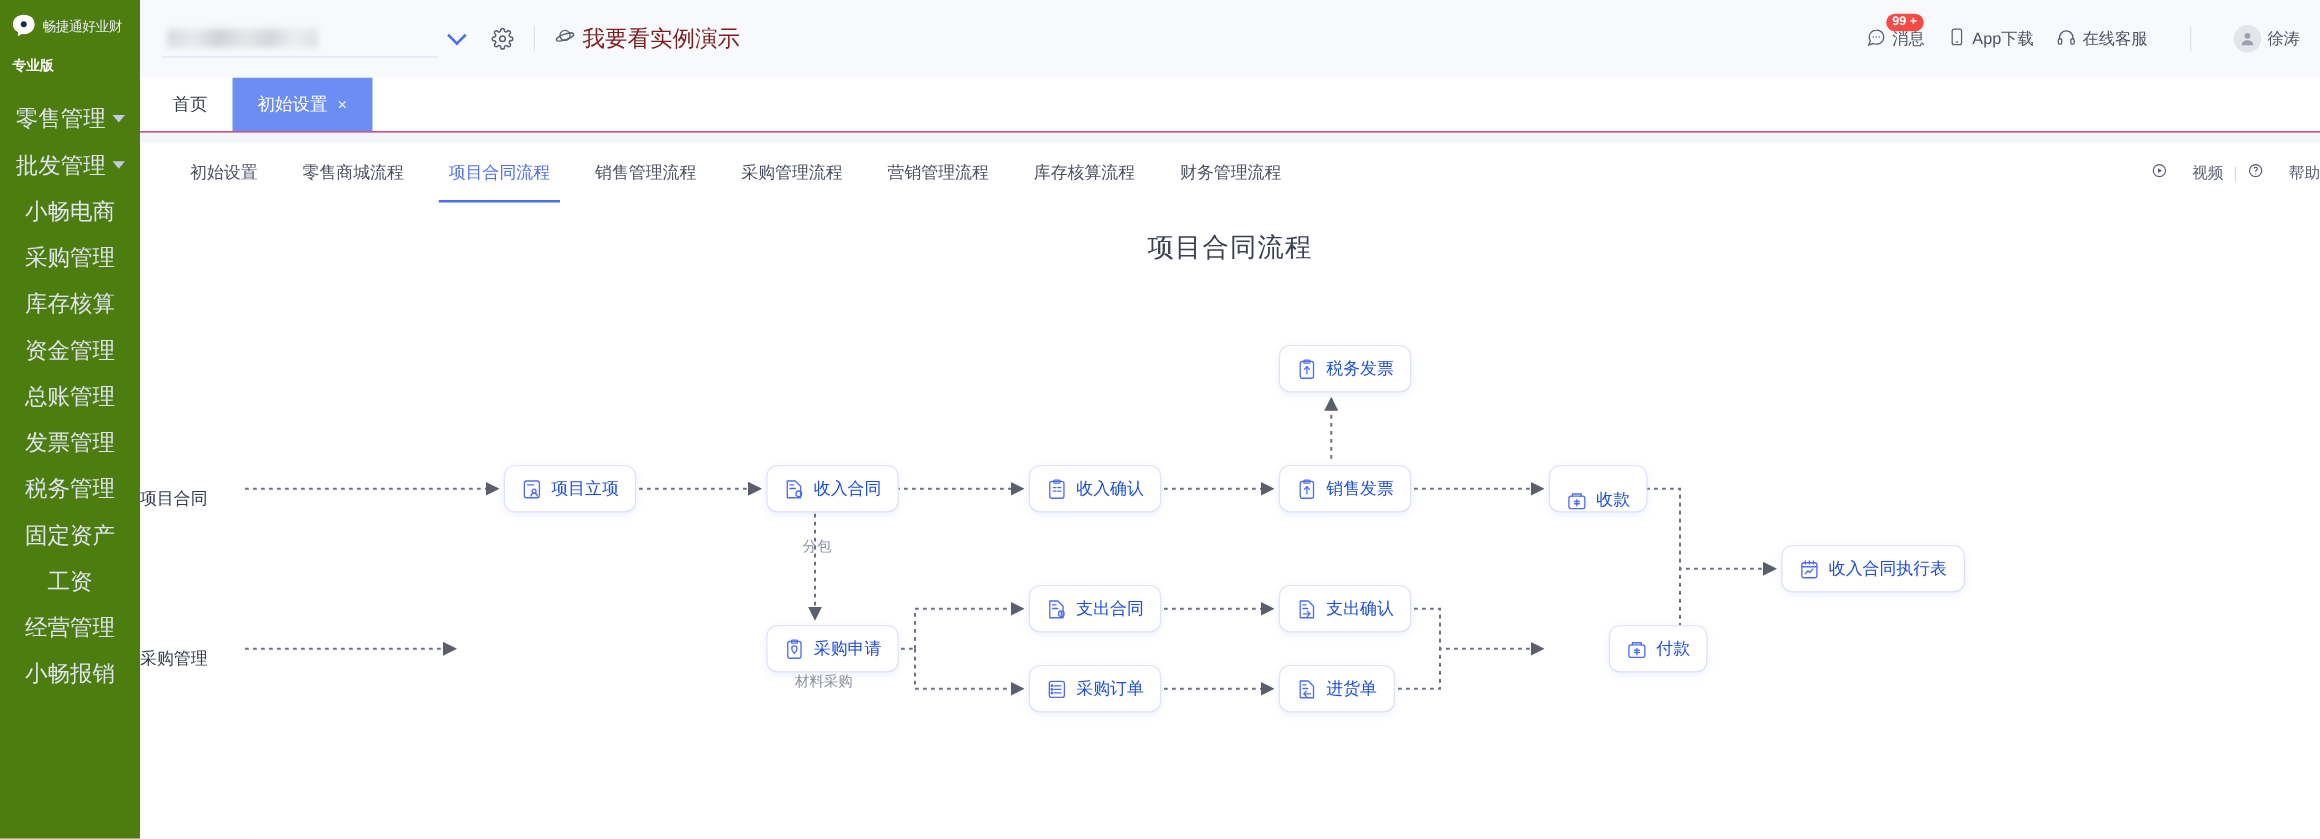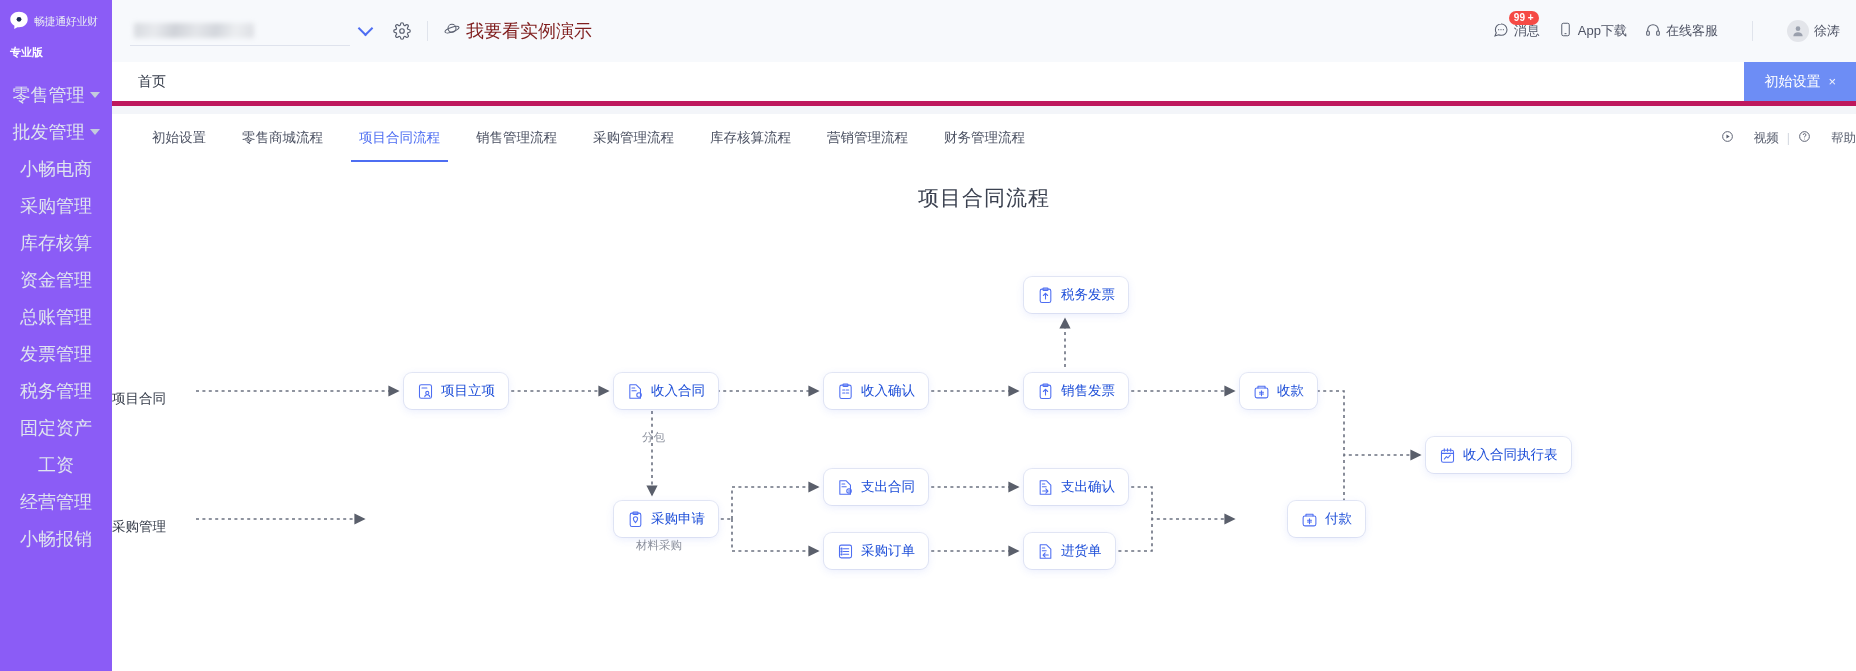--- a/index.html
+++ b/index.html
@@ -7,21 +7,21 @@
     width: 1856px; height: 671px;
     font-family: "Liberation Sans", "DejaVu Sans", sans-serif;
     background: #ffffff;
     overflow: hidden;
   }
   #app { position: relative; width: 1856px; height: 671px; display: flex; }
 
   
   .sidebar {
     width: 112px; height: 671px;
-    background: #8b5cf6;
+    background: #4d7c0f;
     flex: 0 0 112px;
     position: relative;
     overflow: hidden;
   }
   .logo-wrap {
     height: 62px;
     padding: 10px 0 0 8px;
     position: relative;
   }
   .logo-row { display: flex; align-items: center; gap: 4px; }
@@ -100,22 +100,21 @@
   }
   .avatar {
     width: 22px; height: 22px; border-radius: 50%;
     background: #e3e5ea; display:flex; align-items:center; justify-content:center;
   }
 
   
   .tabstrip {
     height: 44px; background: #ffffff;
     display: flex; align-items: stretch; padding-left: 6px;
-    border-bottom: 5px solid #be185d;
-    justify-content: space-between;
+    border-bottom: 1px solid #be185d;
   }
   .wtab {
     display: flex; align-items: center; gap: 8px;
     padding: 0 20px; font-size: 14px; color: #333a48;
     cursor: pointer;
   }
   .wtab.active { background: #6d8df5; color: #ffffff; }
   .tab-close { font-size: 13px; opacity: .9; cursor: pointer; }
 
   
@@ -313,22 +312,22 @@
         </div>
       </div>
 
     <section class="content">
       <div class="subtabs" id="subtabs">
         <div class="subtab">初始设置</div>
           <div class="subtab">零售商城流程</div>
           <div class="subtab active">项目合同流程</div>
           <div class="subtab">销售管理流程</div>
           <div class="subtab">采购管理流程</div>
+          <div class="subtab">营销管理流程</div>
           <div class="subtab">库存核算流程</div>
-          <div class="subtab">营销管理流程</div>
           <div class="subtab">财务管理流程</div>
           <div class="subtabs-right">
           <span class="srlink">
             <span>
               <svg width="13" height="13" viewBox="0 0 24 24" fill="none" stroke="#5a6070" stroke-width="1.8">
                 <circle cx="12" cy="12" r="9"></circle>
                 <path d="M10 8.5l6 3.5-6 3.5z" fill="#5a6070" stroke="none"></path>
               </svg>
             </span>
             <span>视频</span>
@@ -434,21 +433,21 @@
             <span class="ic">
               <svg width="17" height="17" viewBox="0 0 24 24" fill="none" stroke="#4e6ef2" stroke-width="1.5" stroke-linecap="round" stroke-linejoin="round">
                 <rect x="4.5" y="3" width="15" height="19" rx="2.5"></rect>
                 <rect x="8.5" y="1.5" width="7" height="3.5" rx="1"></rect>
                 <line x1="12" y1="17" x2="12" y2="9"></line>
                 <path d="M9 12l3-3 3 3"></path>
               </svg>
             </span>
             <span>销售发票</span>
           </div>
-          <div class="node" style="left: 1128px; top: 161px;">
+          <div class="node" style="left: 1128px; top: 161px; align-items: flex-end;">
             <span class="ic">
               <svg width="17" height="17" viewBox="0 0 24 24" fill="none" stroke="#4e6ef2" stroke-width="1.5" stroke-linecap="round" stroke-linejoin="round">
                 <rect x="3" y="7" width="18" height="14" rx="2.5"></rect>
                 <path d="M7 7V4.5h10V7"></path>
                 <line x1="12" y1="11" x2="12" y2="18"></line>
                 <line x1="9.2" y1="13" x2="14.8" y2="13"></line>
                 <line x1="9.2" y1="15.5" x2="14.8" y2="15.5"></line>
               </svg>
             </span>
             <span>收款</span>

